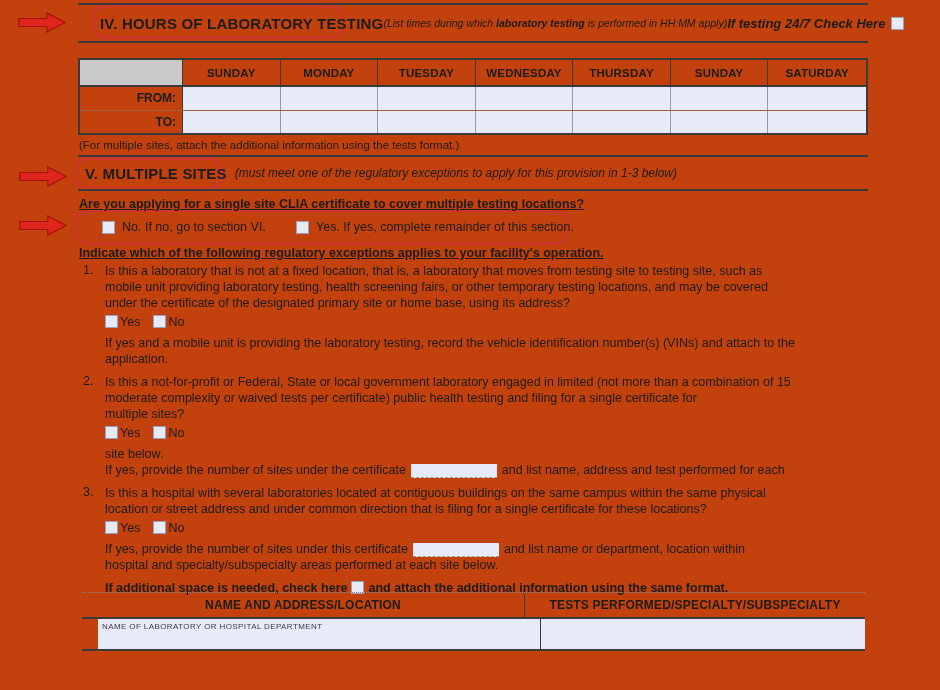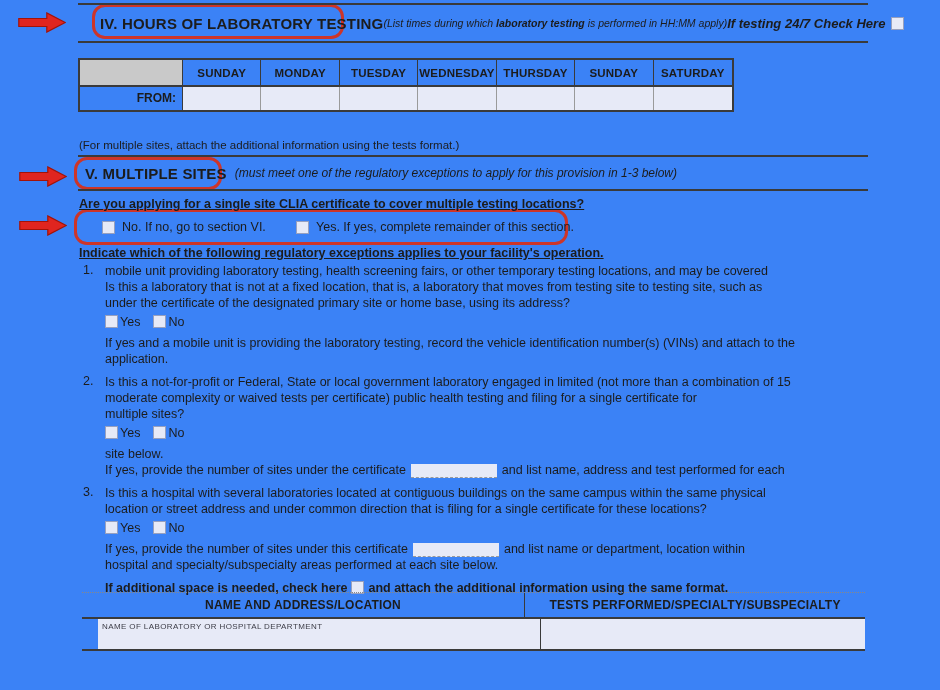--- a/index.html
+++ b/index.html
@@ -1,18 +1,18 @@
 <!DOCTYPE html>
 <html style="--red: #d93025; --field: #e7eaf7;"><head>
 <meta charset="utf-8">
 <style>
   :root { --red:#d93025; --field:#e7eaf7; --line:#3a3a3a; }
   * { box-sizing:border-box; margin:0; padding:0; }
   body { background:#fff; font-family:"Liberation Sans", sans-serif; color:#1c1c1c; }
-  .page { position:relative; width:940px; height:690px; background:#3b82f6; overflow:hidden; }
+  .page { position:relative; width:940px; height:690px; background:#c2410c; overflow:hidden; }
 
   
   .arrow { position:absolute; width:48px; height:21px; }
   .oval { position:absolute; border:3px solid #cd3529; border-radius:13px; pointer-events:none; }
 
   
   .sec-header { position:absolute; left:78px; width:790px; border-top:2px solid var(--line);
     border-bottom:2px solid var(--line); display:flex; align-items:center; }
   #sec4-header { top:3px; height:40px; }
   #sec5-header { top:155px; height:36px; }
@@ -24,21 +24,21 @@
   .note-24 { font-style:italic; font-size:13px; font-weight:600; margin-left:auto; white-space:nowrap; }
   #sec5-header .hdr-note { font-size:12px; margin-left:8px; }
 
   
   .cb { display:inline-block; width:13px; height:13px; background:var(--field);
     border:1px solid #97a0bf; flex:0 0 auto; }
   .blank { display:inline-block; width:86px; height:14px; background:var(--field);
     border-bottom:1px dashed #9a9a9a; vertical-align:middle; margin:0 5px; }
 
   
-  .hours { position:absolute; left:78px; top:58px; width:656px; border:2px solid var(--line); }
+  .hours { position:absolute; left:78px; top:58px; width:790px; border:2px solid var(--line); }
   .h-row { display:grid; grid-template-columns:103px repeat(7, 1fr); }
   .h-row.head { height:27px; border-bottom:2px solid var(--line); }
   .h-row.head > div { border-right:1px solid var(--line); display:flex; align-items:center;
     justify-content:center; font-weight:bold; font-size:11.5px; letter-spacing:0.2px; }
   .h-row.head > div:last-child { border-right:none; }
   .h-corner { background:#c9c9c9; }
   .h-row.body { height:23px; }
   .h-row.body .rlabel { text-align:right; font-weight:bold; font-size:12px; padding:4px 6px 0 0;
     border-right:1px solid var(--line); }
   .h-row.body .field { background:var(--field); border-right:1px solid #9a9a9a; }
@@ -122,20 +122,30 @@
     <div class="h-row body">
       <div class="rlabel">FROM:</div>
       <div class="field"></div>
       <div class="field"></div>
       <div class="field"></div>
       <div class="field"></div>
       <div class="field"></div>
       <div class="field"></div>
       <div class="field"></div>
     </div>
+    <div class="h-row body dotted">
+      <div class="rlabel">TO:</div>
+      <div class="field"></div>
+      <div class="field"></div>
+      <div class="field"></div>
+      <div class="field"></div>
+      <div class="field"></div>
+      <div class="field"></div>
+      <div class="field"></div>
+    </div>
   </div>
 
   <div class="caption">(For multiple sites, attach the additional information using the tests format.)</div>
 
   <div class="sec-header" id="sec5-header">
     <span class="sec-title">V. MULTIPLE SITES</span>
     <span class="hdr-note">(must meet one of the regulatory exceptions to apply for this provision in 1-3 below)</span>
   </div>
 
   <div class="question">Are you applying for a single site CLIA certificate to cover multiple testing locations?</div>
@@ -151,22 +161,22 @@
     </div>
   </div>
 
   <div class="indicate">Indicate which of the following regulatory exceptions applies to your facility's operation.</div>
 
   <div class="list">
 
     <div class="item">
       <div class="num">1.</div>
       <div>
+        <div class="line">Is this a laboratory that is not at a fixed location, that is, a laboratory that moves from testing site to testing site, such as</div>
         <div class="line">mobile unit providing laboratory testing, health screening fairs, or other temporary testing locations, and may be covered</div>
-        <div class="line">Is this a laboratory that is not at a fixed location, that is, a laboratory that moves from testing site to testing site, such as</div>
         <div class="line">under the certificate of the designated primary site or home base, using its address?</div>
         <div class="yn">
           <span class="pair">
               <span class="cb"></span>
               <span>Yes</span>
             </span>
           <span class="pair">
               <span class="cb"></span>
               <span>No</span>
             </span>

